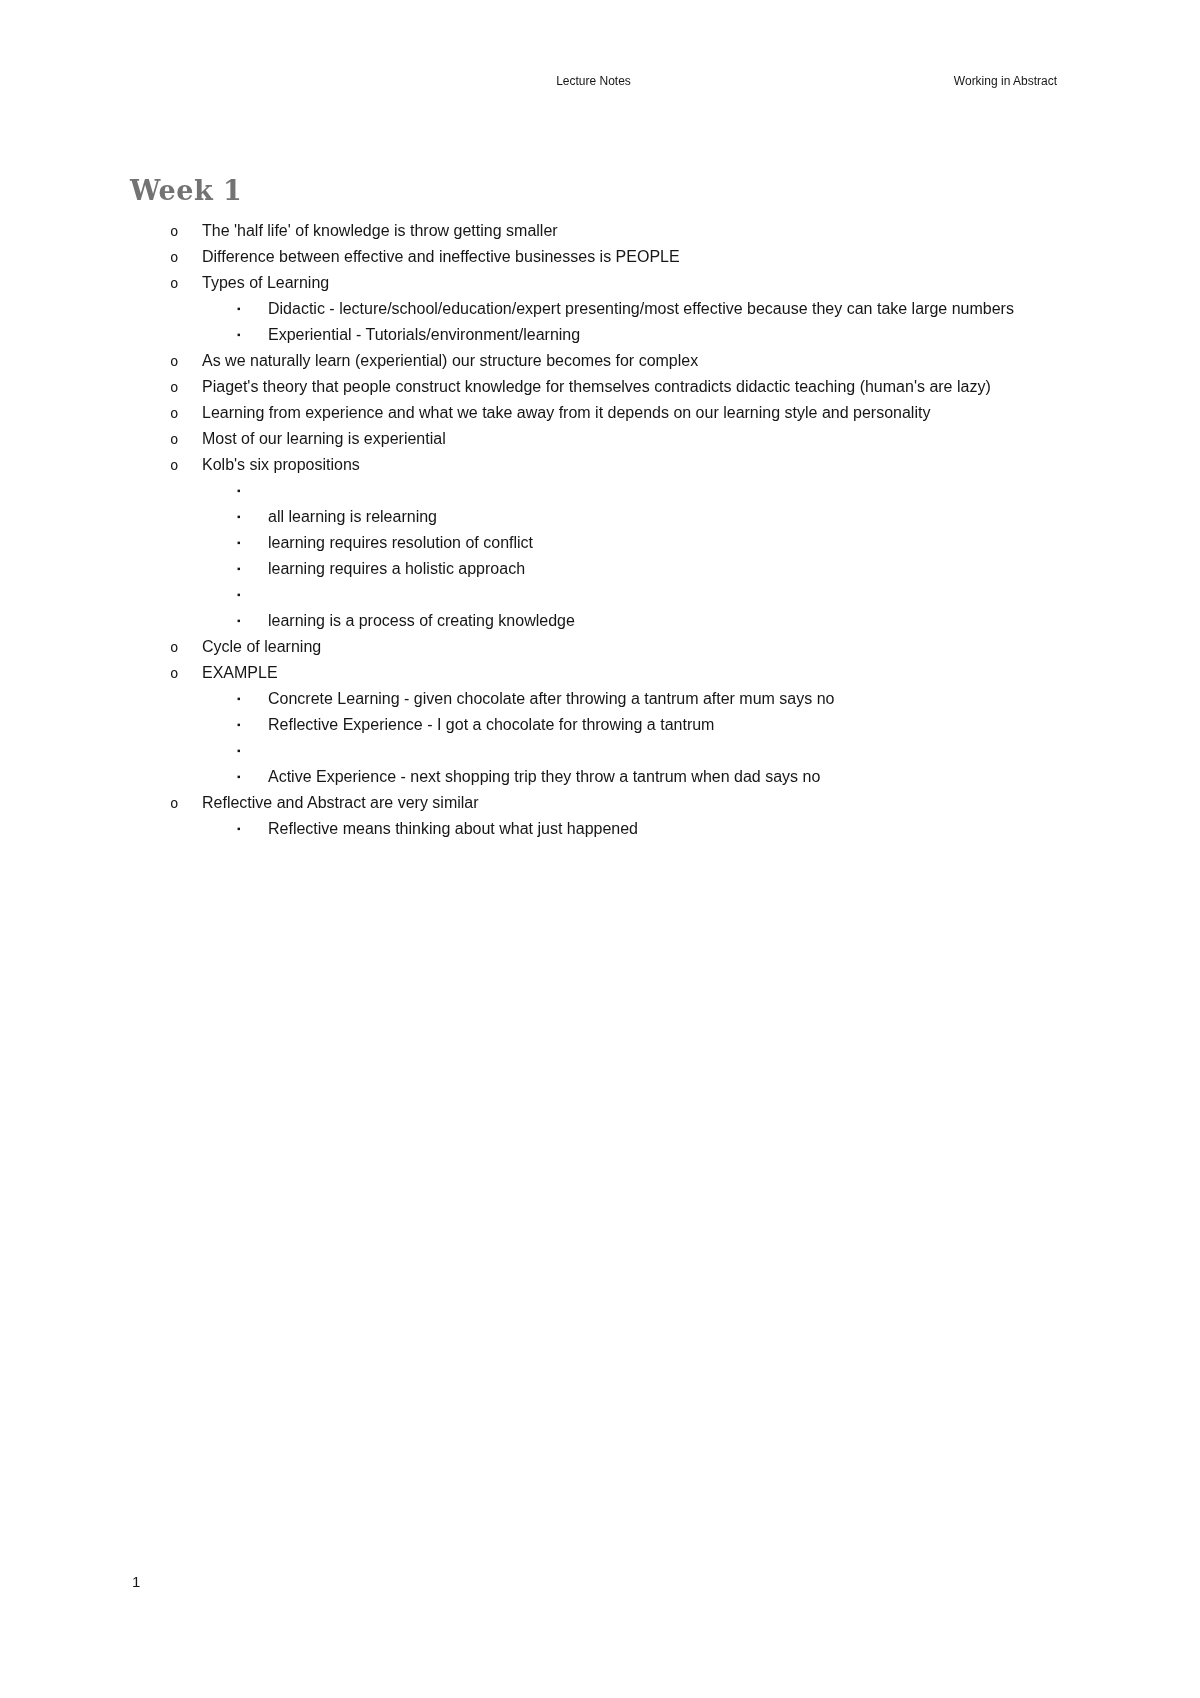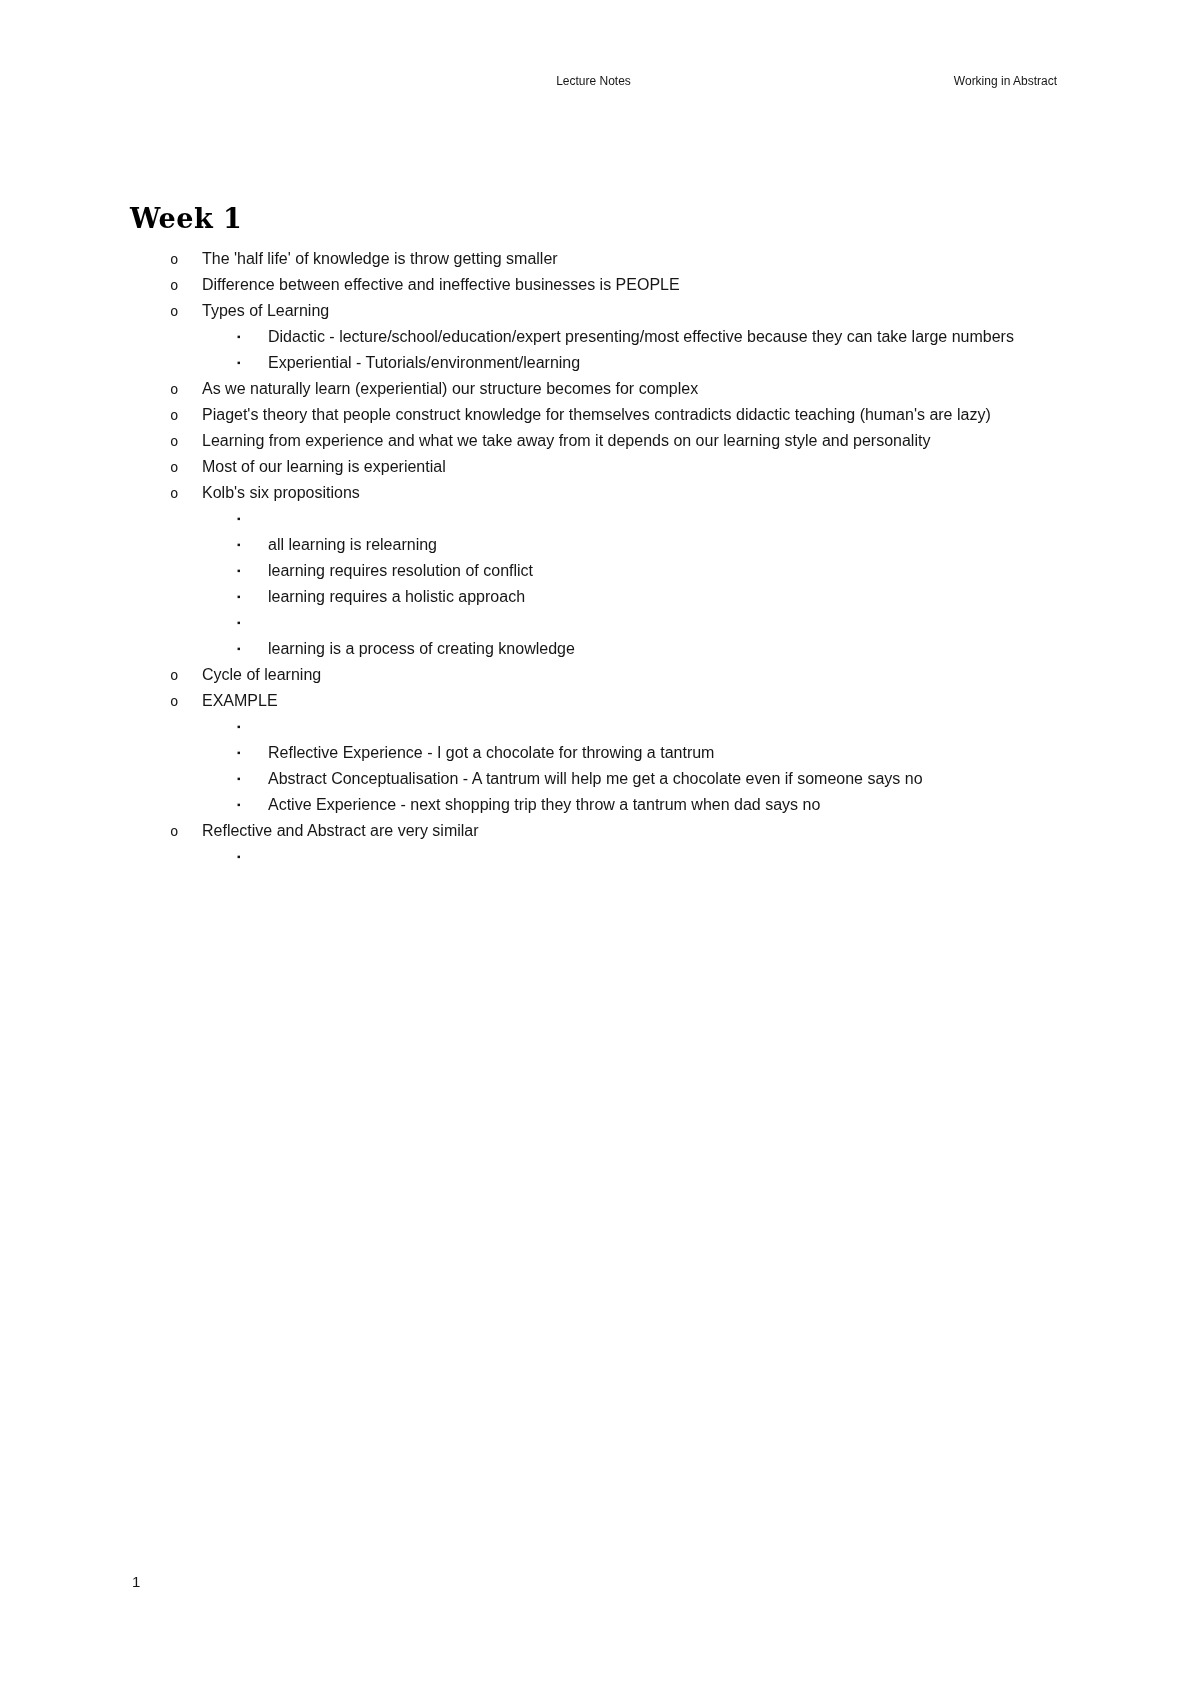--- a/index.html
+++ b/index.html
@@ -90,21 +90,21 @@
 </style>
 </head>
 <body>
 
 <div class="page-header">
   <span class="header-center">Lecture Notes</span>
   <span class="header-right">Working in Abstract</span>
 </div>
 
 <div class="content">
-  <h1 class="doc-title" style="color: #000000; margin-top: 28px;">Week 1</h1>
+  <h1 class="doc-title" style="color: #737373;">Week 1</h1>
   <ul class="notes-list" id="bullet-list">
       <li class="note-item lvl1">
     <span class="marker">o</span>
     <span class="txt">The 'half life' of knowledge is throw getting smaller</span>
   </li>
       <li class="note-item lvl1">
     <span class="marker">o</span>
     <span class="txt">Difference between effective and ineffective businesses is PEOPLE</span>
   </li>
       <li class="note-item lvl1">
@@ -164,38 +164,39 @@
       <li class="note-item lvl1">
     <span class="marker">o</span>
     <span class="txt">Cycle of learning</span>
   </li>
       <li class="note-item lvl1">
     <span class="marker">o</span>
     <span class="txt">EXAMPLE</span>
   </li>
       <li class="note-item lvl2">
     <span class="marker">▪</span>
+    <span class="txt">Concrete Learning - given chocolate after throwing a tantrum after mum says no</span>
   </li>
       <li class="note-item lvl2">
     <span class="marker">▪</span>
     <span class="txt">Reflective Experience - I got a chocolate for throwing a tantrum</span>
   </li>
       <li class="note-item lvl2">
     <span class="marker">▪</span>
-    <span class="txt">Abstract Conceptualisation - A tantrum will help me get a chocolate even if someone says no</span>
   </li>
       <li class="note-item lvl2">
     <span class="marker">▪</span>
     <span class="txt">Active Experience - next shopping trip they throw a tantrum when dad says no</span>
   </li>
       <li class="note-item lvl1">
     <span class="marker">o</span>
     <span class="txt">Reflective and Abstract are very similar</span>
   </li>
       <li class="note-item lvl2">
     <span class="marker">▪</span>
+    <span class="txt">Reflective means thinking about what just happened</span>
   </li>
     </ul>
 </div>
 
 <div class="page-footer">
   <span>1</span>
 </div>
 
 </body></html>

